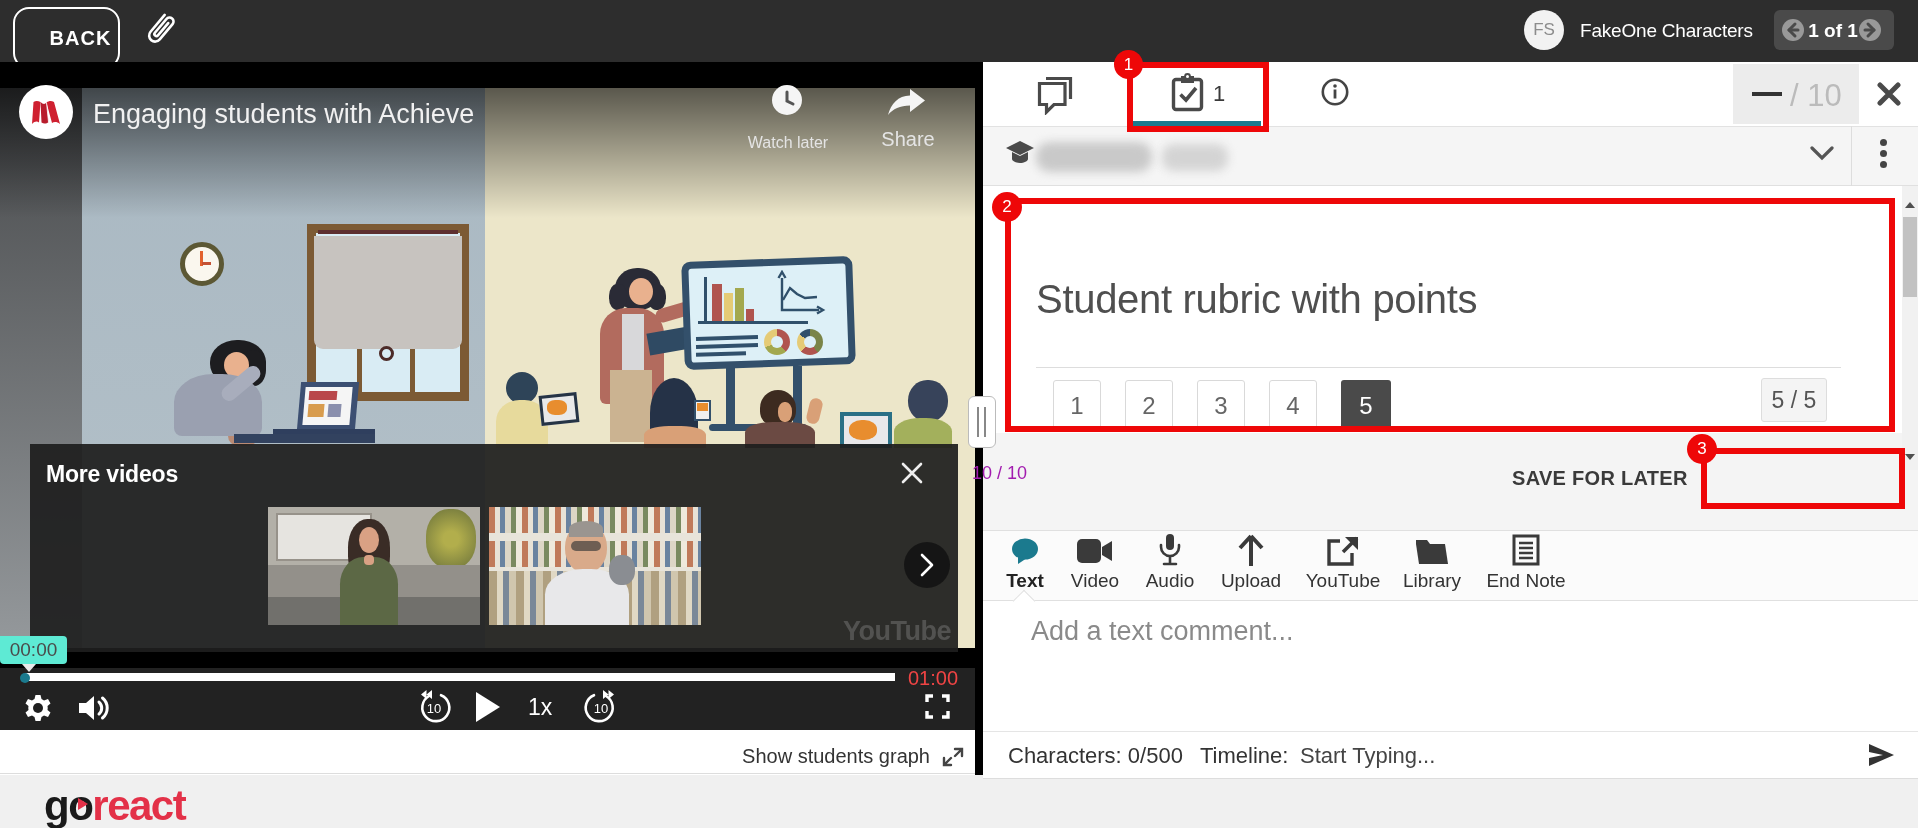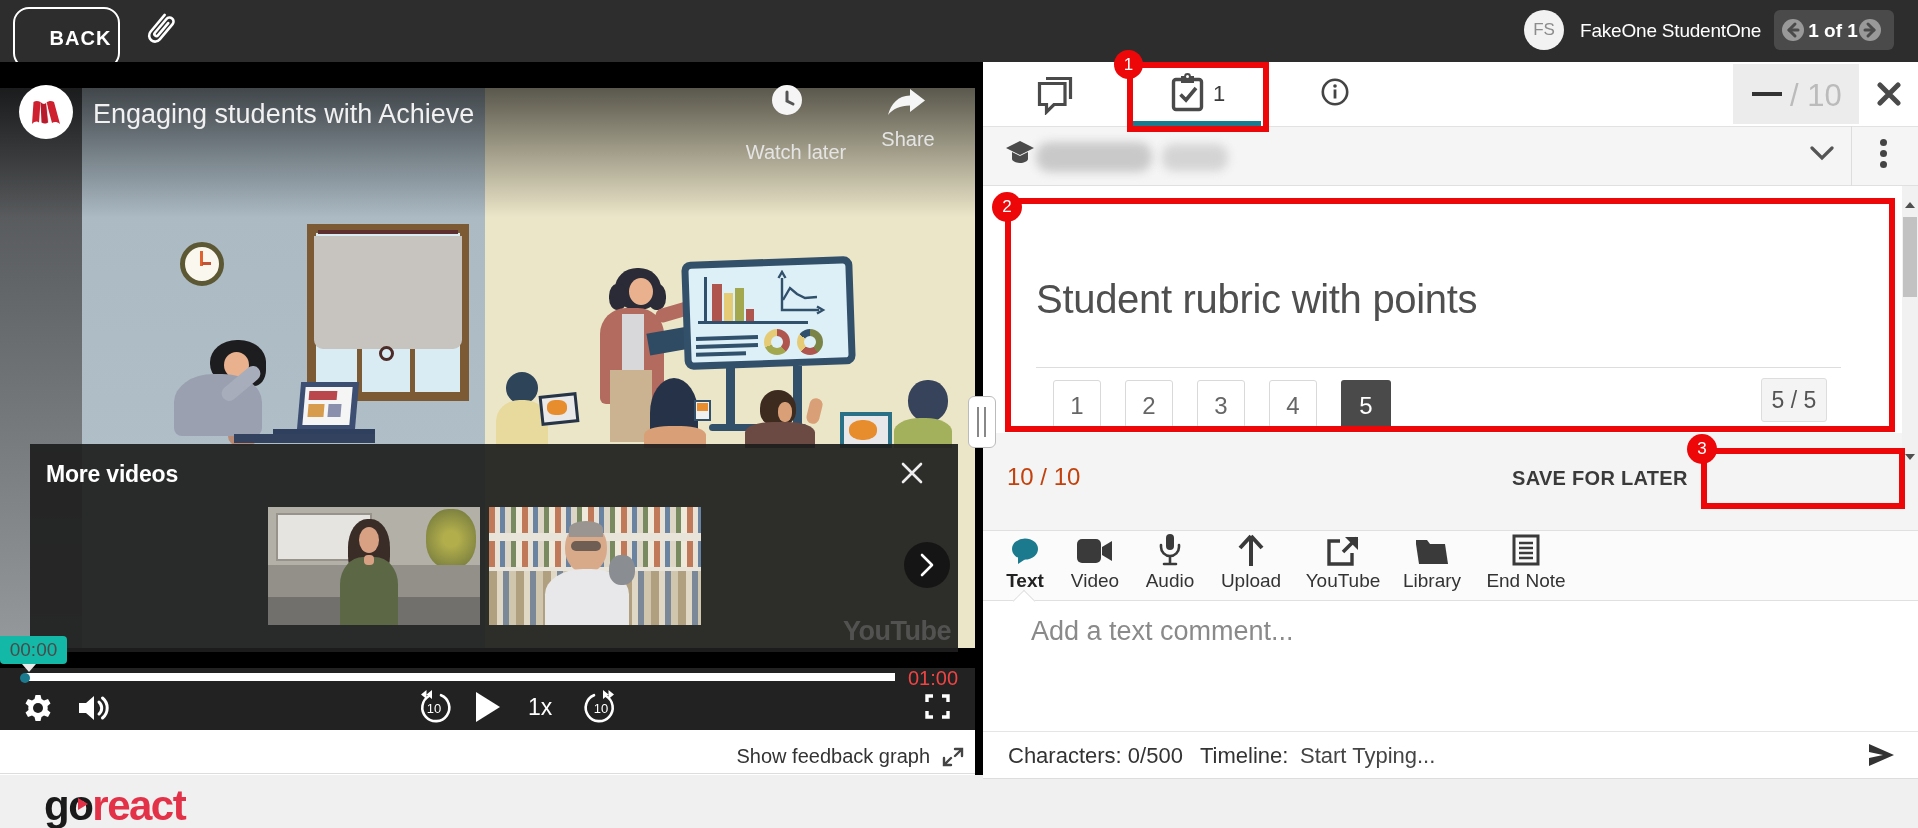--- a/index.html
+++ b/index.html
@@ -12,21 +12,21 @@
 <div id="stage">
 
 <div class="abs" id="topbar" style="left:0;top:0;width:1918px;height:62px;background:#2d2d2d;"></div>
 <div class="abs" style="left:13px;top:7px;width:107px;height:62px;border:2px solid #fff;border-radius:16px;color:#fff;font-size:20px;font-weight:bold;letter-spacing:1px;display:flex;align-items:center;justify-content:center;padding-left:28px;">BACK</div>
 <svg class="abs" style="left:142px;top:11px;" width="34" height="40" viewBox="0 0 34 40">
   <g transform="rotate(40 17 20)">
     <path d="M11 4 L11 26 a6 6 0 0 0 12 0 L23 6 a4 4 0 0 0 -8 0 L15 24 a2 2 0 0 0 4 0 L19 8" fill="none" stroke="#fff" stroke-width="2.6" stroke-linecap="round"></path>
   </g>
 </svg>
 <div class="abs" style="left:1524px;top:10px;width:40px;height:40px;border-radius:50%;background:#f2f2f2;color:#8c8c8c;font-weight:normal;font-size:17px;display:flex;align-items:center;justify-content:center;">FS</div>
-<div class="abs" style="left:1580px;top:20px;color:#fff;font-size:19px;letter-spacing:-0.2px;white-space:nowrap;">FakeOne StudentOne</div>
+<div class="abs" style="left:1580px;top:20px;color:#fff;font-size:19px;letter-spacing:-0.2px;white-space:nowrap;">FakeOne Characters</div>
 <div class="abs" style="left:1774px;top:10px;width:120px;height:40px;background:#4a4a4a;border-radius:6px;"></div>
 <svg class="abs" style="left:1781px;top:18px;" width="24" height="24" viewBox="0 0 24 24">
   <circle cx="12" cy="12" r="11" fill="#999"></circle>
   <path d="M14 6 L8 12 L14 18" fill="none" stroke="#4a4a4a" stroke-width="3" stroke-linecap="round" stroke-linejoin="round"></path>
   <path d="M8 12 L17 12" stroke="#4a4a4a" stroke-width="3" stroke-linecap="round"></path>
 </svg>
 <div class="abs" style="left:1806px;top:20px;width:54px;text-align:center;color:#fff;font-size:19px;font-weight:bold;">1 of 1</div>
 <svg class="abs" style="left:1858px;top:18px;" width="24" height="24" viewBox="0 0 24 24">
   <circle cx="12" cy="12" r="11" fill="#999"></circle>
   <path d="M10 6 L16 12 L10 18" fill="none" stroke="#4a4a4a" stroke-width="3" stroke-linecap="round" stroke-linejoin="round"></path>
@@ -135,21 +135,21 @@
     <path d="M5 31 C8 28 10 28 12 29.5 L13.5 9 C11 7.5 8.5 7.5 6.5 9 Z" fill="#cf2030"></path>
     <path d="M13.5 9 C16 11.5 18 11.5 19.5 9.5 L21.5 29 C19.5 31 16.5 31 14.5 29.5 Z" fill="#b81c2c"></path>
     <path d="M19.5 9.5 C22 7.5 24.5 7.5 27 9 L33 31 C30 28.5 27 28.5 25 30 Z" fill="#cf2030"></path>
     <path d="M19.5 9.5 L21.5 29" stroke="#fff" stroke-width="0.8"></path>
   </svg>
   <div class="abs" style="left:93px;top:37px;color:#f1f1f1;font-size:27px;">Engaging students with Achieve</div>
   <div class="abs" style="left:772px;top:23px;width:30px;height:30px;border-radius:50%;background:#f5f5f5;"></div>
   <svg class="abs" style="left:772px;top:23px;" width="30" height="30" viewBox="0 0 30 30">
     <path d="M15 7 L15 16 L21 19" stroke="#555" stroke-width="3" fill="none" stroke-linecap="round"></path>
   </svg>
-  <div class="abs" style="left:733px;top:79px;width:110px;text-align:center;color:#e4e4e4;font-size:20px;margin-left:8px;">Watch later</div>
+  <div class="abs" style="left:733px;top:72px;width:110px;text-align:center;color:#e4e4e4;font-size:16px;">Watch later</div>
   <svg class="abs" style="left:886px;top:26px;" width="40" height="28" viewBox="0 0 40 28">
     <path d="M24 1 L39 12.5 L24 24 L24 17.5 C14 17.5 7 21 2 27 C5 16 12 7.5 24 7.5 Z" fill="#f5f5f5"></path>
   </svg>
   <div class="abs" style="left:878px;top:66px;width:60px;text-align:center;color:#e4e4e4;font-size:20px;">Share</div>
 
   <div class="abs" style="left:30px;top:382px;width:928px;height:208px;background:rgba(30,30,30,0.93);"></div>
   <div class="abs" style="left:46px;top:399px;color:#fff;font-size:23px;font-weight:bold;letter-spacing:-0.2px;">More videos</div>
   <svg class="abs" style="left:901px;top:400px;" width="22" height="22" viewBox="0 0 22 22">
     <path d="M2 2 L20 20 M20 2 L2 20" stroke="#eee" stroke-width="2.6" stroke-linecap="round"></path>
   </svg>
@@ -176,21 +176,21 @@
     <div class="abs" style="left:120px;top:48px;width:26px;height:30px;border-radius:45%;background:#8a8d92;"></div>
   </div>
   <div class="abs" style="left:904px;top:480px;width:46px;height:46px;border-radius:50%;background:rgba(18,18,18,.85);"></div>
   <svg class="abs" style="left:916px;top:491px;" width="22" height="24" viewBox="0 0 22 24">
     <path d="M6 2 L16 12 L6 22" stroke="#fff" stroke-width="2.6" fill="none" stroke-linecap="round" stroke-linejoin="round"></path>
   </svg>
   <div class="abs" style="left:843px;top:554px;color:#8a8a8a;font-size:27px;font-weight:bold;opacity:.4;letter-spacing:-0.5px;">YouTube</div>
 
   <div class="abs" style="left:0;top:606px;width:975px;height:62px;background:#222;"></div>
 
-  <div class="abs" style="left:0;top:574px;width:67px;height:28px;background:#14b8a6;border-radius:0 4px 4px 4px;color:#4a4a4a;font-size:19px;display:flex;align-items:center;justify-content:center;">00:00</div>
+  <div class="abs" style="left:0;top:574px;width:67px;height:28px;background:#5eead4;border-radius:0 4px 4px 4px;color:#4a4a4a;font-size:19px;display:flex;align-items:center;justify-content:center;">00:00</div>
   <div class="abs" style="left:22px;top:602px;width:0;height:0;border-left:7px solid transparent;border-right:7px solid transparent;border-top:8px solid #e9e9e9;"></div>
   <div class="abs" style="left:25px;top:611px;width:870px;height:8px;background:#fff;"></div>
   <div class="abs" style="left:20px;top:611px;width:10px;height:10px;border-radius:50%;background:#1b7a8e;"></div>
   <div class="abs" style="left:908px;top:605px;color:#ef4444;font-size:20px;">01:00</div>
   <svg class="abs" style="left:22px;top:630px;" width="32" height="32" viewBox="0 0 32 32">
     <path d="M16 3 L18.5 3 L19.5 7 A9 9 0 0 1 22 8.5 L26 7 L28.5 11.5 L25.5 14 A9 9 0 0 1 25.5 18 L28.5 20.5 L26 25 L22 23.5 A9 9 0 0 1 19.5 25 L18.5 29 L13.5 29 L12.5 25 A9 9 0 0 1 10 23.5 L6 25 L3.5 20.5 L6.5 18 A9 9 0 0 1 6.5 14 L3.5 11.5 L6 7 L10 8.5 A9 9 0 0 1 12.5 7 L13.5 3 Z" fill="#fff"></path>
     <circle cx="16" cy="16" r="5" fill="#1f1f1f"></circle>
   </svg>
   <svg class="abs" style="left:76px;top:630px;" width="36" height="32" viewBox="0 0 36 32">
     <path d="M3 11 L10 11 L18 4 L18 28 L10 21 L3 21 Z" fill="#fff"></path>
@@ -209,21 +209,21 @@
     <path d="M23 6 A 13.5 13.5 0 1 1 11 5.2" stroke="#fff" stroke-width="2.6" fill="none" stroke-linecap="round"></path>
     <path d="M24 1 L29.5 5.5 L24 10 Z M29.5 1 L35 5.5 L29.5 10 Z" fill="#fff" transform="translate(-4,-1)"></path>
     <text x="18" y="23" font-size="13" fill="#fff" text-anchor="middle" font-family="Liberation Sans">10</text>
   </svg>
   <svg class="abs" style="left:925px;top:632px;" width="25" height="25" viewBox="0 0 25 25">
     <path d="M2 8 L2 2 L8 2 M17 2 L23 2 L23 8 M23 17 L23 23 L17 23 M8 23 L2 23 L2 17" stroke="#fff" stroke-width="3.4" fill="none"></path>
   </svg>
 </div>
 
 <div class="abs" style="left:0;top:730px;width:975px;height:44px;background:#fff;border-bottom:1px solid #ddd;"></div>
-<div class="abs" style="right:988px;top:745px;color:#333;font-size:20px;">Show feedback graph</div>
+<div class="abs" style="right:988px;top:745px;color:#333;font-size:20px;">Show students graph</div>
 <svg class="abs" style="left:941px;top:745px;" width="24" height="24" viewBox="0 0 24 24">
   <path d="M14 4 L21 4 L21 11 M21 4 L14 11 M10 20 L3 20 L3 13 M3 20 L10 13" stroke="#444" stroke-width="2.4" fill="none" stroke-linecap="round"></path>
 </svg>
 
 <div class="abs" style="left:0;top:775px;width:1918px;height:53px;background:#f0f0f0;"></div>
 <div class="abs" style="left:44px;top:782px;font-size:42px;font-weight:bold;letter-spacing:-1.5px;color:#1a1a1a;">go<span style="color:#e33148;">react</span></div>
 <svg class="abs" style="left:76px;top:797px;" width="13" height="14" viewBox="0 0 13 14">
       <path d="M2 1 L12 7 L2 13 Z" fill="#e33148"></path>
     </svg>
 
@@ -277,21 +277,21 @@
 <div class="abs" style="left:1036px;top:277px;color:#4f4f4f;font-size:40px;font-weight:300;letter-spacing:-0.3px;">Student rubric with points</div>
 <div class="abs" style="left:1036px;top:367px;width:805px;height:1px;background:#ddd;"></div>
 <div class="abs" style="left:1053px;top:380px;width:48px;height:52px;background:#fff;border:1px solid #d9d9d9;border-radius:3px;color:#666;font-size:24px;display:flex;align-items:center;justify-content:center;">1</div>
 <div class="abs" style="left:1125px;top:380px;width:48px;height:52px;background:#fff;border:1px solid #d9d9d9;border-radius:3px;color:#666;font-size:24px;display:flex;align-items:center;justify-content:center;">2</div>
 <div class="abs" style="left:1197px;top:380px;width:48px;height:52px;background:#fff;border:1px solid #d9d9d9;border-radius:3px;color:#666;font-size:24px;display:flex;align-items:center;justify-content:center;">3</div>
 <div class="abs" style="left:1269px;top:380px;width:48px;height:52px;background:#fff;border:1px solid #d9d9d9;border-radius:3px;color:#666;font-size:24px;display:flex;align-items:center;justify-content:center;">4</div>
 <div class="abs" style="left:1341px;top:380px;width:50px;height:52px;background:#4a4a4a;border-radius:3px;color:#fff;font-size:24px;display:flex;align-items:center;justify-content:center;">5</div>
 <div class="abs" style="left:1761px;top:378px;width:66px;height:44px;background:#f4f4f4;border:1px solid #ddd;border-radius:3px;color:#555;font-size:23px;display:flex;align-items:center;justify-content:center;">5 / 5</div>
 
 <div class="abs" style="left:983px;top:433px;width:935px;height:98px;background:#f4f4f4;border-bottom:1px solid #e0e0e0;"></div>
-<div class="abs" style="left:1007px;top:463px;color:#c2410c;font-size:24px;">10 / 10</div>
+<div class="abs" style="left:972px;top:463px;color:#a21caf;font-size:18px;">10 / 10</div>
 <div class="abs" style="left:1512px;top:467px;color:#3a3a3a;font-size:20px;font-weight:bold;letter-spacing:.3px;">SAVE FOR LATER</div>
 
 <div class="abs" style="left:983px;top:531px;width:935px;height:70px;background:#fbfbfb;border-bottom:1px solid #e0e0e0;"></div>
 <svg class="abs" style="left:1010px;top:537px;" width="32" height="28" viewBox="0 0 32 28">
   <ellipse cx="15" cy="12" rx="13" ry="10.5" fill="#1b7a8e"></ellipse>
   <path d="M8 19 L8 27 L17 21 Z" fill="#1b7a8e"></path>
 </svg>
 <div class="abs" style="left:995px;top:570px;width:60px;text-align:center;color:#222;font-size:19px;font-weight:bold;">Text</div>
 <svg class="abs" style="left:1077px;top:539px;" width="36" height="24" viewBox="0 0 36 24">
   <rect x="0" y="0" width="24" height="24" rx="5" fill="#3a3a3a"></rect>

